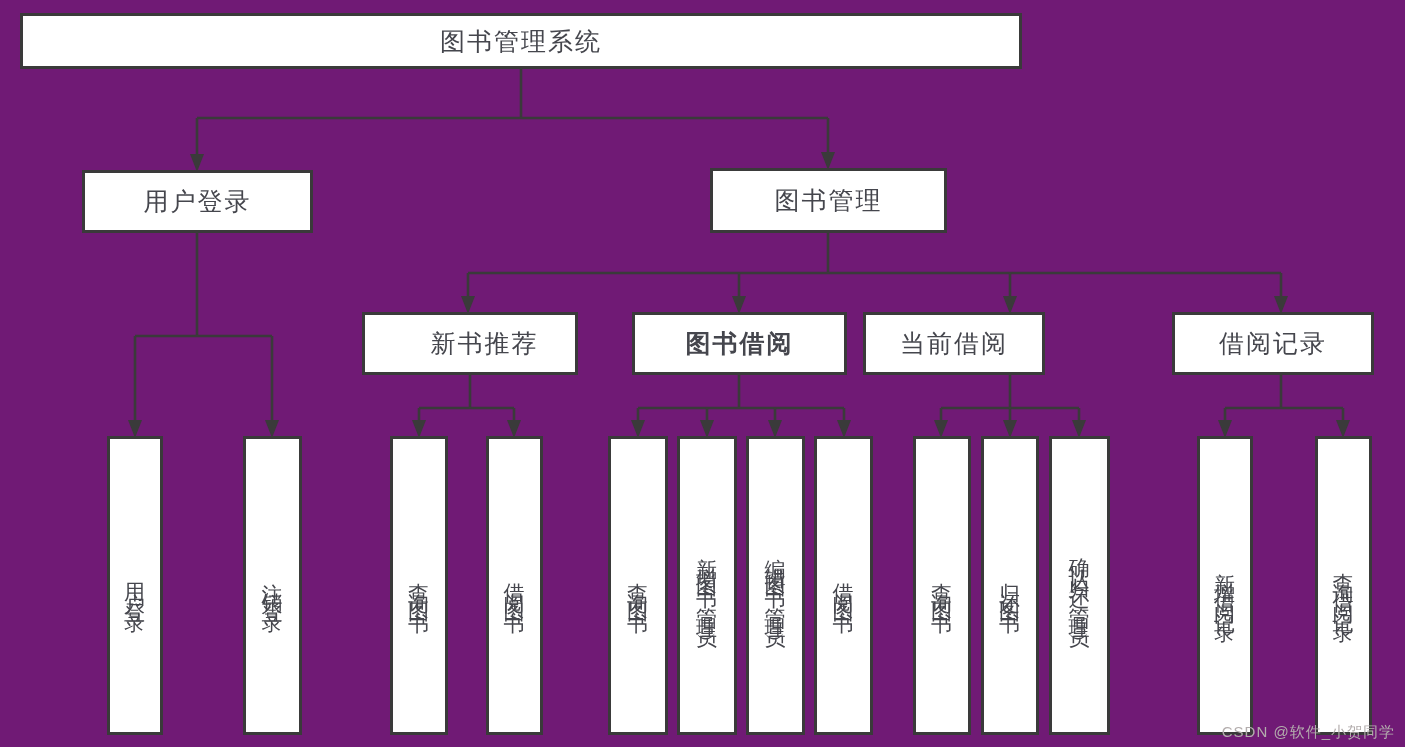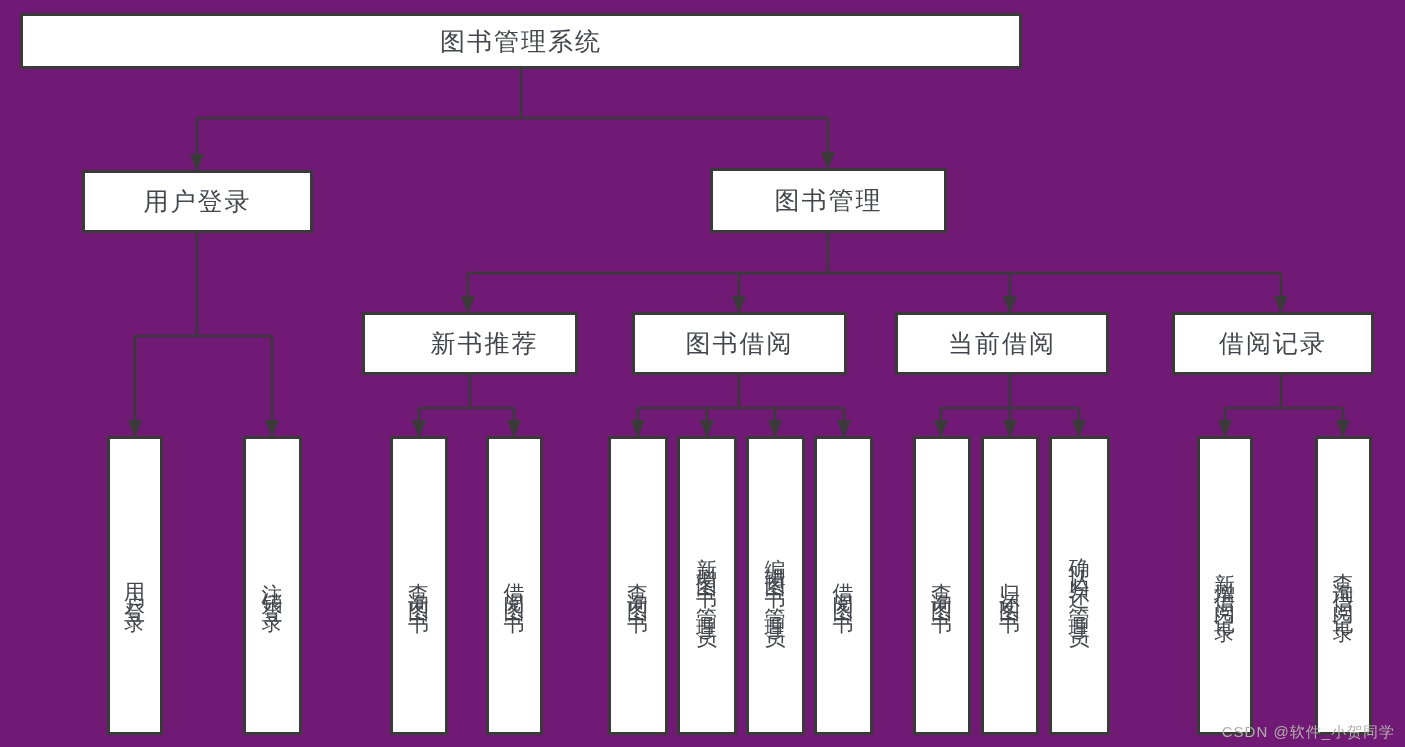--- a/index.html
+++ b/index.html
@@ -28,22 +28,22 @@
     font-size:21px;
     letter-spacing:10px;
     line-height:1;
     white-space:nowrap;
   }
   
   #b-root{left:20px;top:13px;width:1002px;height:56px;}
   #b-login{left:82px;top:170px;width:231px;height:63px;}
   #b-mgmt{left:710px;top:168px;width:237px;height:65px;align-items:center;}
   #b-new{left:362px;top:312px;width:216px;height:63px;padding-left:29px;}
-  #b-borrow{left:632px;top:312px;width:215px;height:63px;}
-  #b-current{left:895px;top:312px;width:214px;height:63px;}
+  #b-borrow{left:632px;top:312px;width:215px;height:63px;font-weight:bold;}
+  #b-current{left:863px;top:312px;width:182px;height:63px;}
   #b-records{left:1172px;top:312px;width:202px;height:63px;font-family:Liberation Mono, monospace;}
   
   #l-1a{left:107px;width:56px;}
   #l-1b{left:243px;width:59px;}
   #l-2a{left:390px;width:58px;}
   #l-2b{left:486px;width:57px;}
   #l-3a{left:608px;width:60px;}
   #l-3b{left:677px;width:60px;}
   #l-3c{left:746px;width:59px;}
   #l-3d{left:814px;width:59px;}

